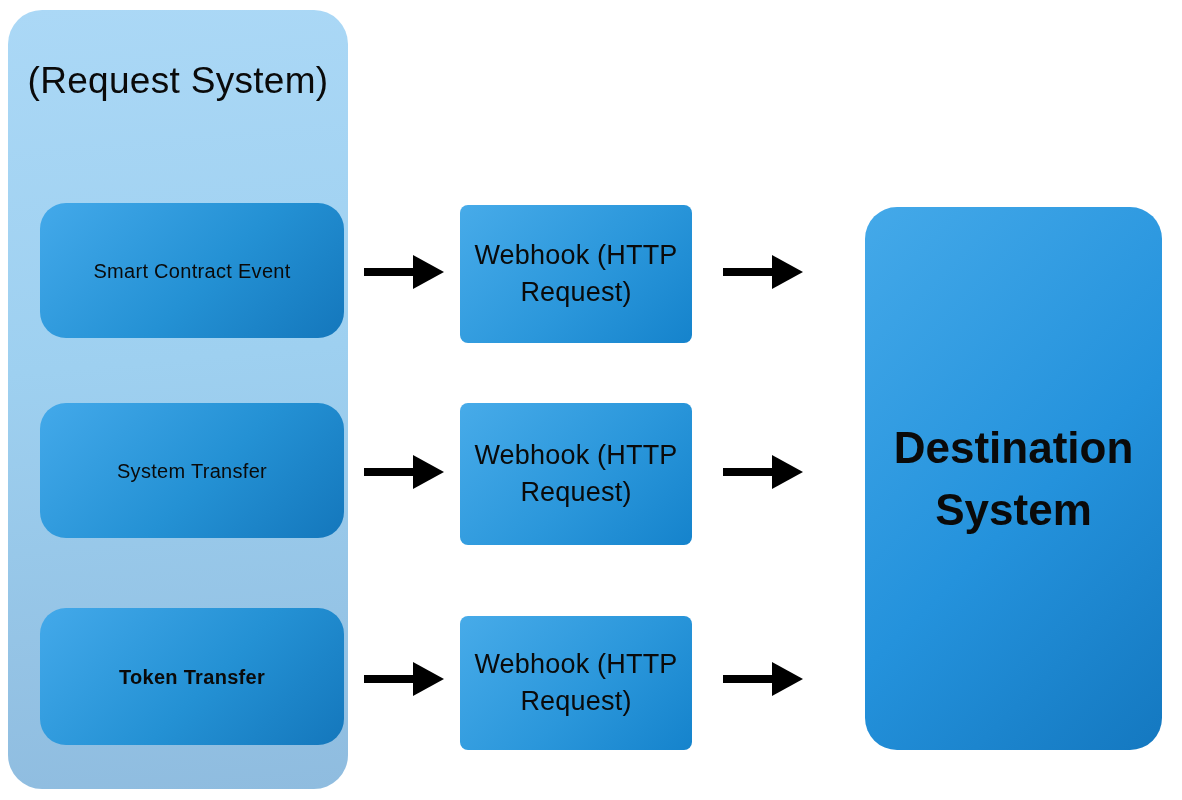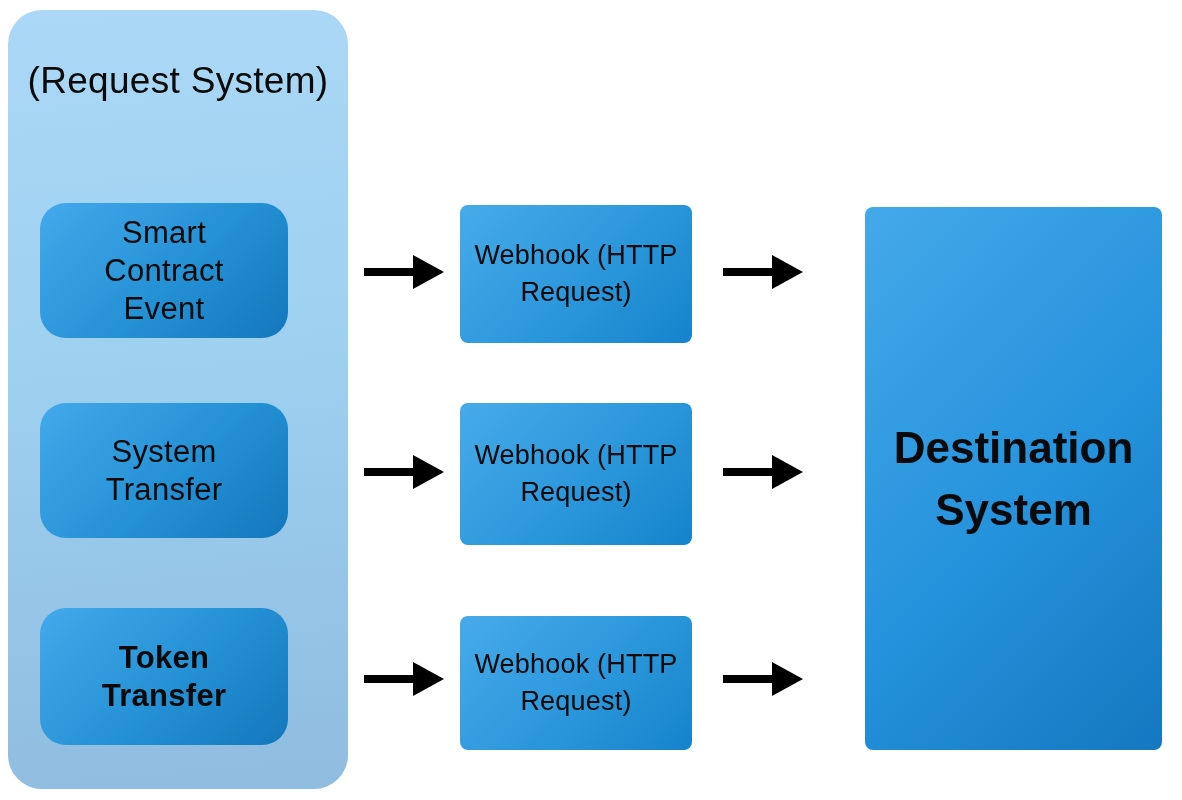--- a/index.html
+++ b/index.html
@@ -43,24 +43,24 @@
   .event-box, .webhook-box, .destination-box {
     position: absolute;
     display: flex;
     align-items: center;
     justify-content: center;
     text-align: center;
     color: #0a0a0a;
   }
   .event-box {
     left: 40px;
-    width: 248px;
+    width: 304px;
     border-radius: 26px;
     background: linear-gradient(135deg, #43a9ea 0%, #2491d4 55%, #1477bc 100%);
-    font-size: 31px;
+    font-size: 20px;
     line-height: 38px;
     letter-spacing: 0.3px;
     padding: 0 36px;
     box-sizing: border-box;
   }
   .event-box.row1 { top: 203px; height: 135px; }
   .event-box.row2 { top: 403px; height: 135px; }
   .event-box.row3 { top: 608px; height: 137px; font-weight: bold; }
 
   .webhook-box {
@@ -77,21 +77,21 @@
   .webhook-box.row1 { top: 205px; height: 138px; }
   .webhook-box.row2 { top: 403px; height: 142px; }
   .webhook-box.row3 { top: 616px; height: 134px; }
 
   
   .destination-box {
     left: 865px;
     top: 207px;
     width: 297px;
     height: 543px;
-    border-radius: 8px;
+    border-radius: 32px;
     background: linear-gradient(135deg, #44a9e9 0%, #2492dc 55%, #1478c0 100%);
     font-size: 44px;
     line-height: 62px;
     font-weight: bold;
     padding: 0 6px;
     box-sizing: border-box;
   }
 
   
   .arrow {

